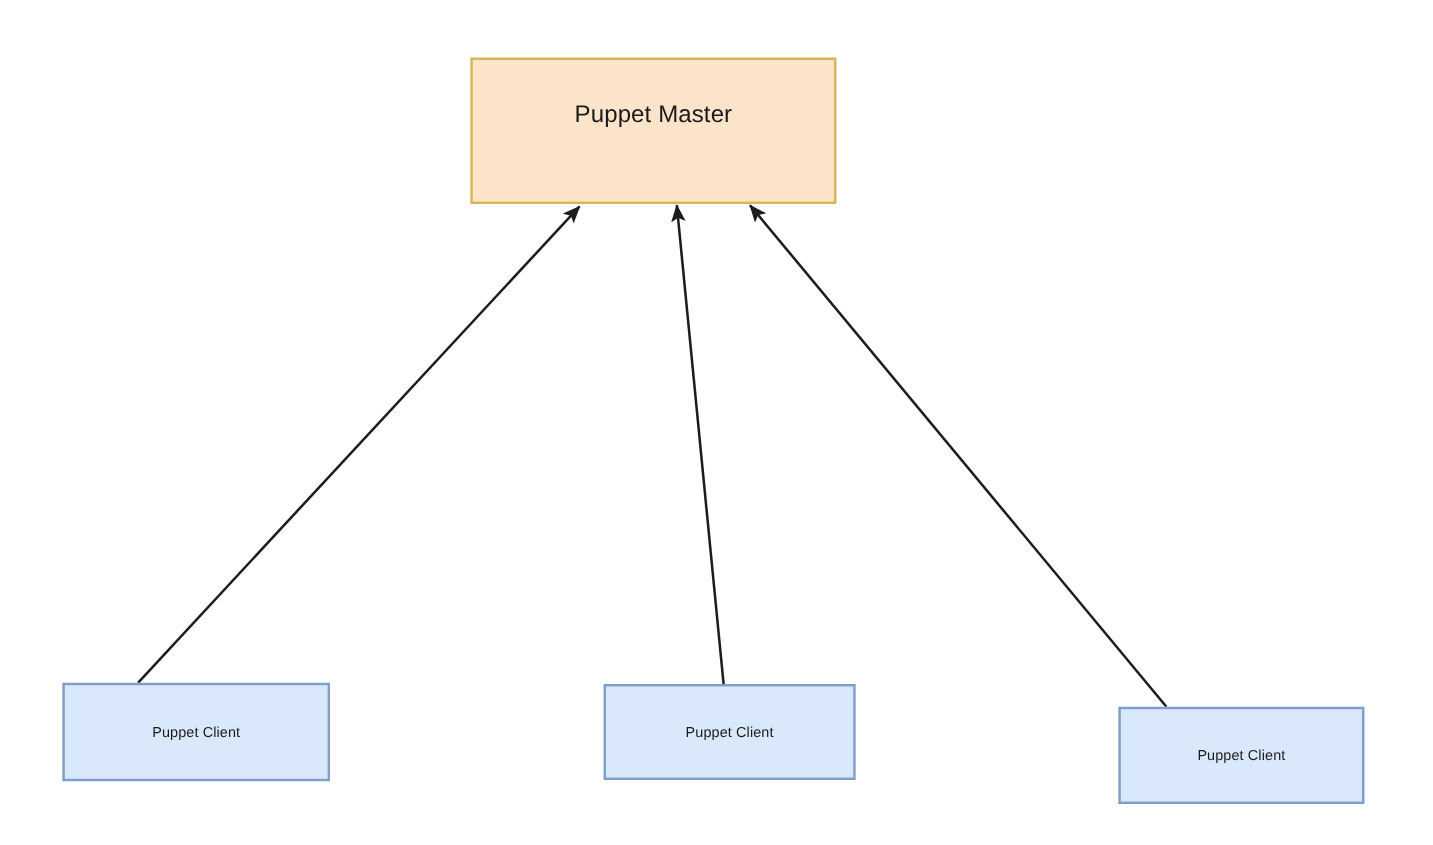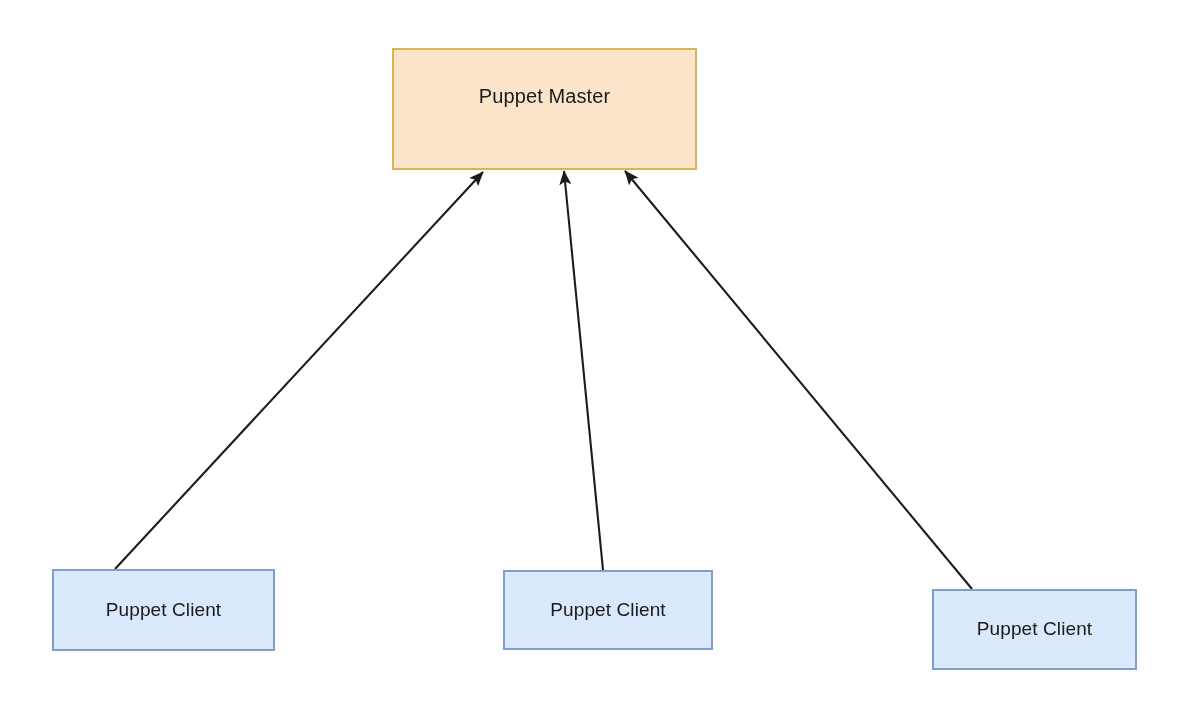--- a/index.html
+++ b/index.html
@@ -54,21 +54,21 @@
   .node-master .node-label {
     font-size: 20px;
     position: relative;
     top: -13px;
   }
   .node-client {
     background: #dae8fc;
     border: 2px solid #7ea0c8;
   }
   .node-client .node-label {
-    font-size: 19px;
+    font-size: 12px;
   }
   .node-client-1 {
     left: 52px;
     top: 569px;
     width: 223px;
     height: 82px;
   }
   .node-client-2 {
     left: 503px;
     top: 570px;

